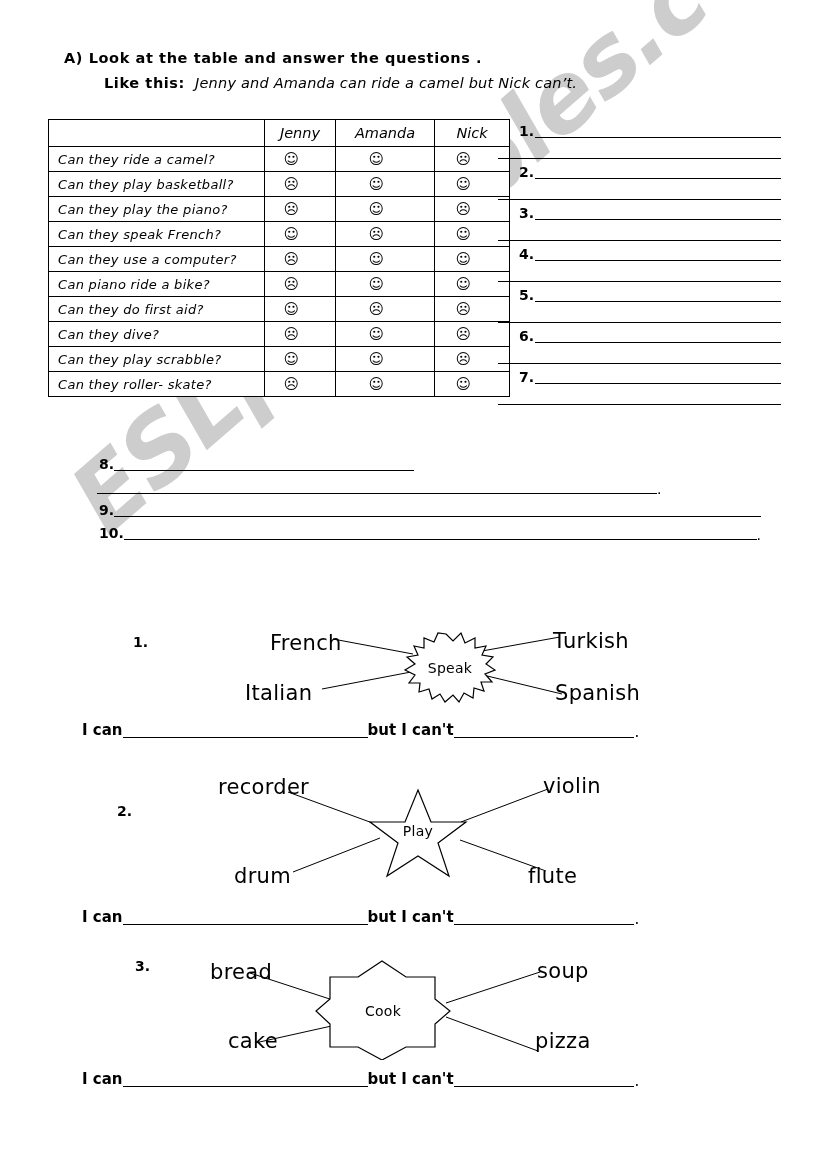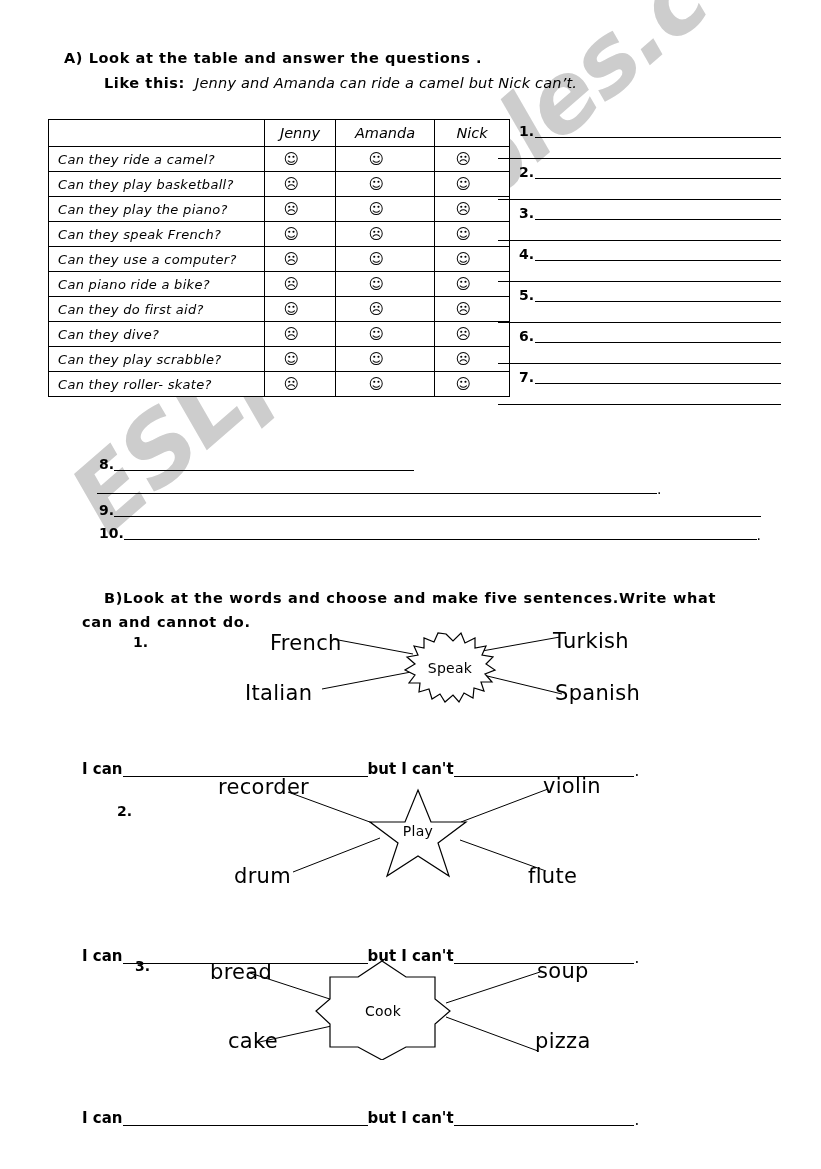--- a/index.html
+++ b/index.html
@@ -172,21 +172,20 @@
     z-index: 10;
     left: 82px;
     width: 610px;
   }
   .ican-row .lbl {
     font-family: "DejaVu Sans", sans-serif;
     font-weight: bold;
     font-size: 15px;
     line-height: 15px;
     white-space: nowrap;
-    margin-top: 39px;
   }
   .ican-row .rule-a { width: 245px; border-bottom: 1.6px solid #000; height: 13px; }
   .ican-row .rule-b { width: 180px; border-bottom: 1.6px solid #000; height: 13px; }
   .ican-row .dot {
     font-family: "DejaVu Sans", sans-serif;
     font-size: 15px;
     line-height: 11px;
     padding-left: 1px;
   }
 
@@ -349,21 +348,20 @@
         <span class="num">9.</span>
         <span class="rule" style="width: 662px;"></span>
       </div>
       <div class="ll-row">
         <span class="num">10.</span>
         <span class="rule" style="width: 647px;"></span>
         <span class="ll-dot">.</span>
       </div>
     </div>
 
-  <div class="layer" id="b-heading">B)Look at the words and choose and make five sentences.Write what can and cannot do.</div>
 
   <div class="grp-num" style="left:133px; top:634px;">1.</div>
 
   <div class="burst-group" style="left:250px; top:625px; width:400px; height:90px;">
     <svg width="400" height="90" style="position:absolute;left:0;top:0;">
 
       <line x1="83" y1="14" x2="163" y2="29" stroke="#000" stroke-width="1"></line>
       <line x1="232" y1="26" x2="310" y2="12" stroke="#000" stroke-width="1"></line>
       <line x1="72" y1="64" x2="161" y2="47" stroke="#000" stroke-width="1"></line>
       <line x1="233" y1="50" x2="312" y2="69" stroke="#000" stroke-width="1"></line>

